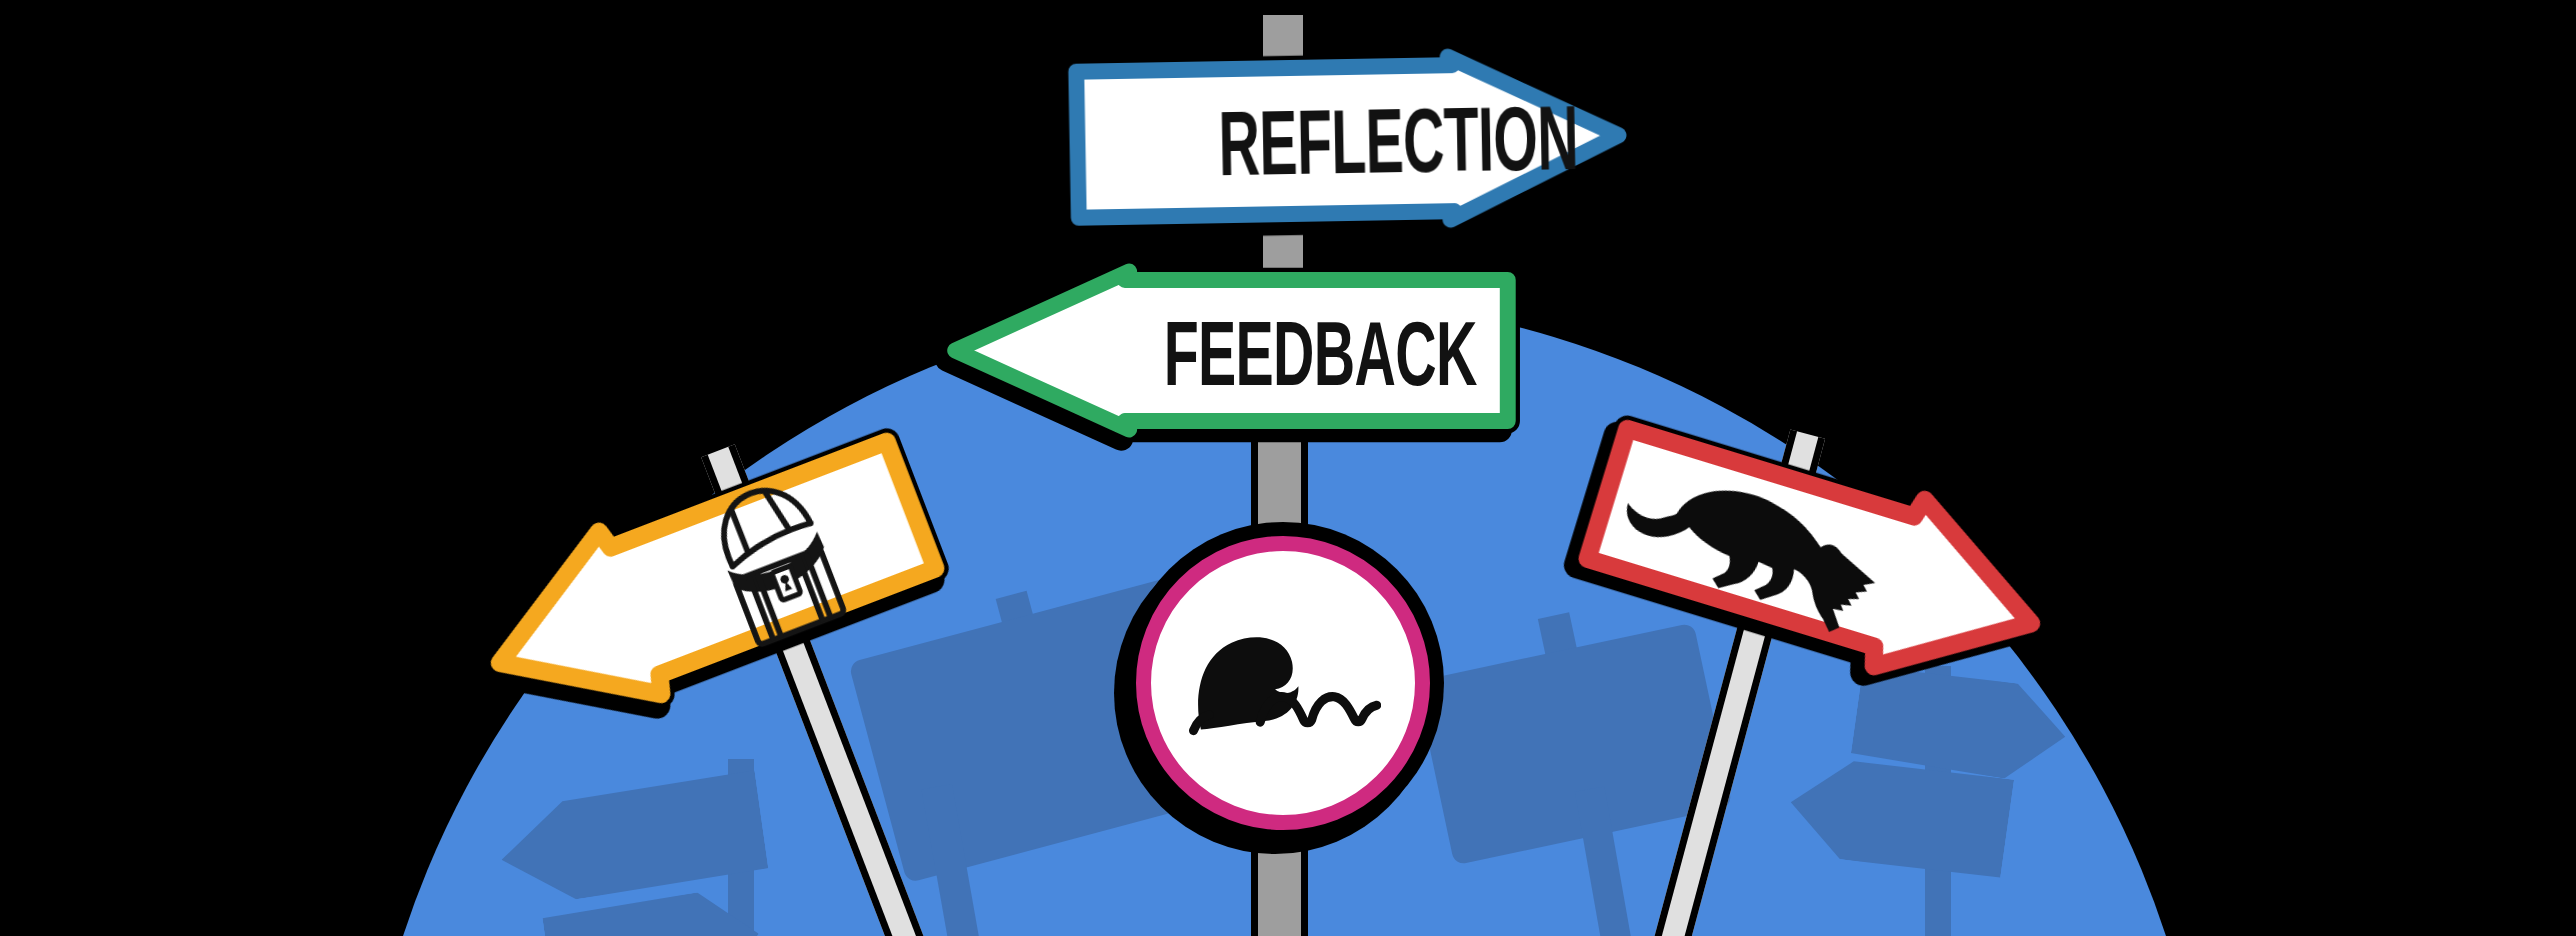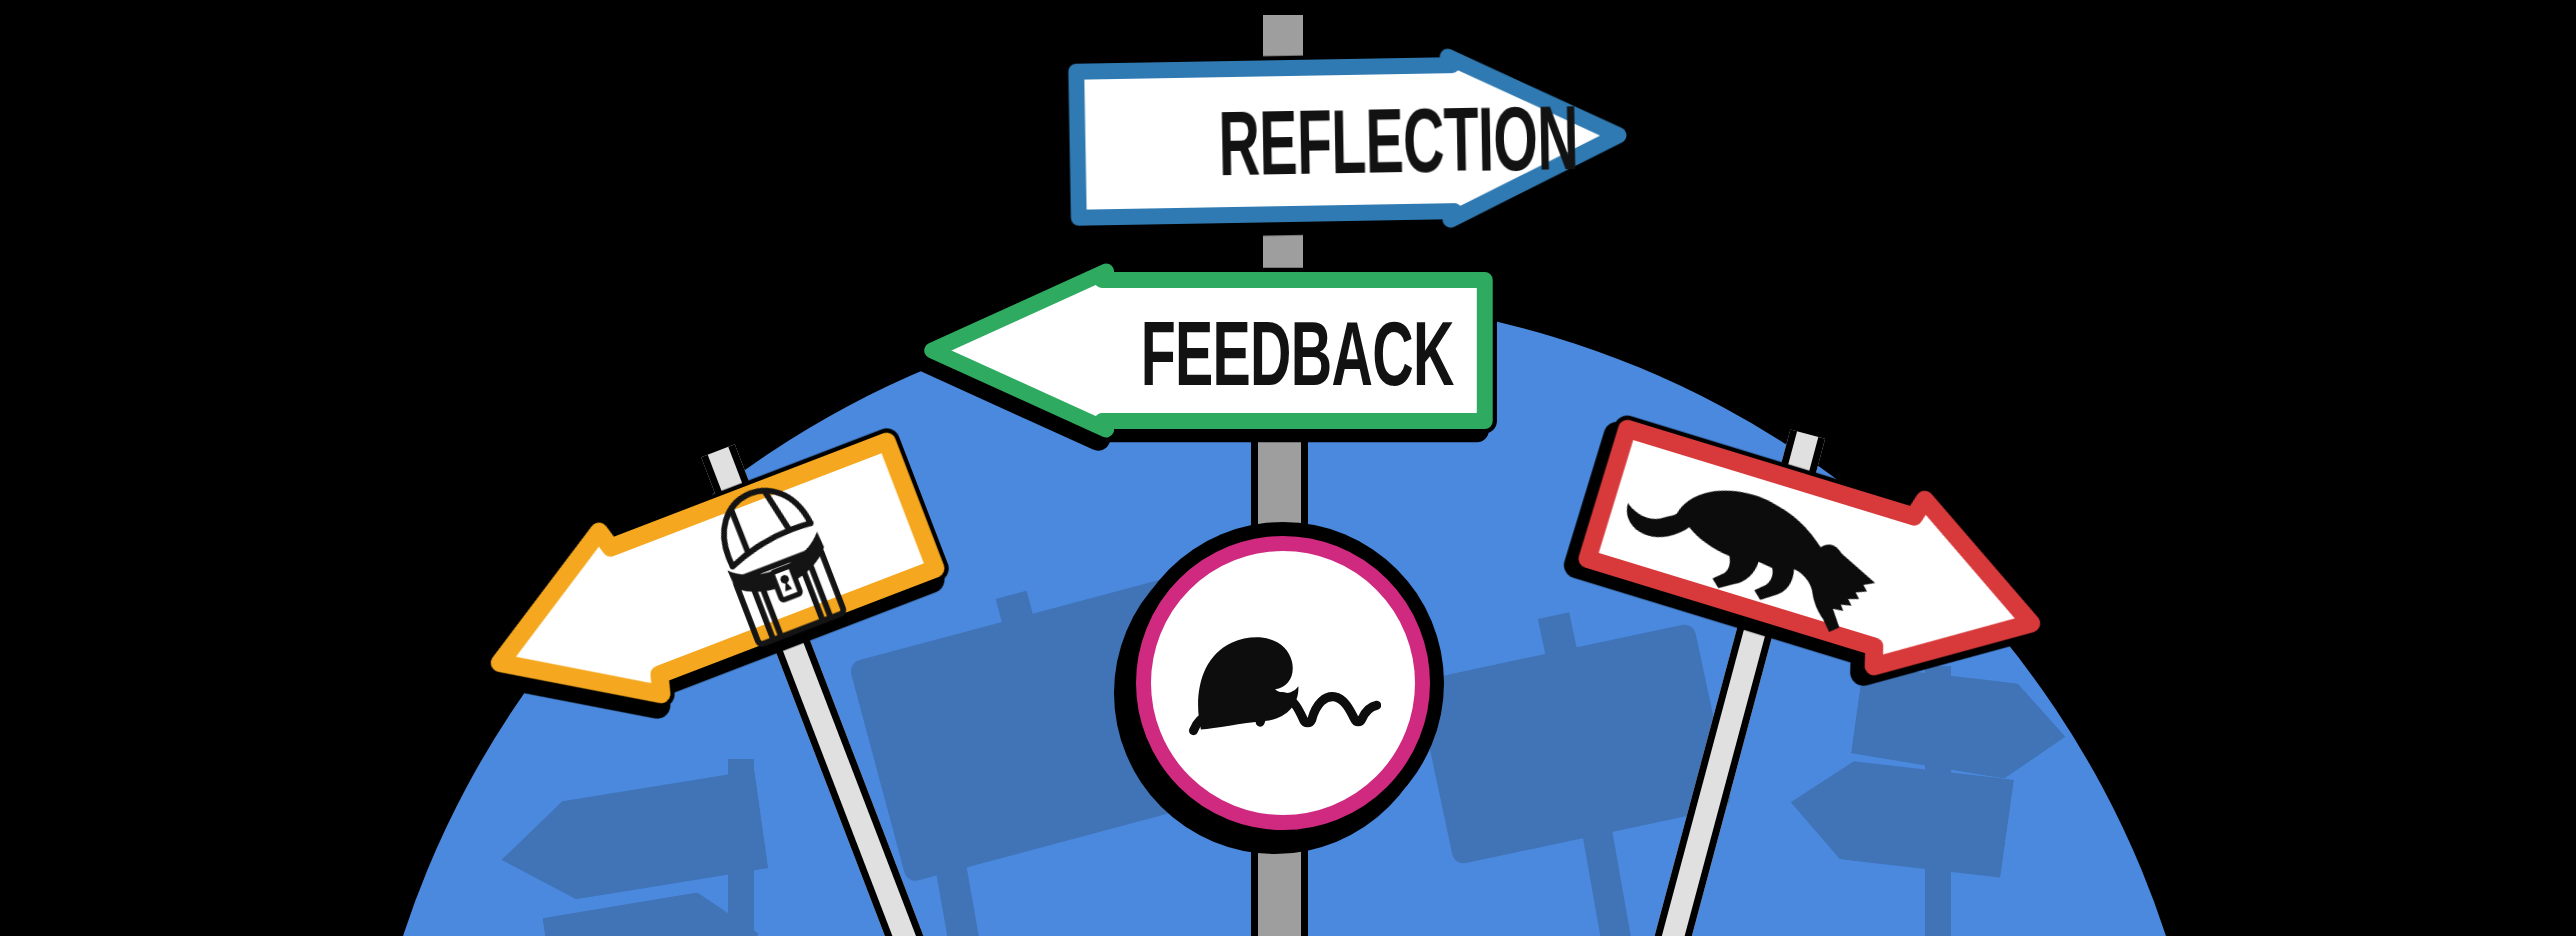--- a/index.html
+++ b/index.html
@@ -18,21 +18,21 @@
                border-left:7.4px solid #000;border-right:7.4px solid #000;box-sizing:border-box;z-index:2;}
   .pole{position:absolute;background:#e0e0e0;border-left:7px solid #000;border-right:7px solid #000;
         box-sizing:border-box;z-index:2;}
   .pole.left{left:796px;top:433px;width:36px;height:536px;transform:rotate(-21deg);}
   .pole.right{left:1721px;top:425px;width:36px;height:531px;transform:rotate(15deg);}
   
   .sign-group{position:absolute;}
   .sign-group svg{position:absolute;left:0;top:0;overflow:visible;}
   .shadowed{filter:drop-shadow(-7.4px 9.6px 0 #000);}
   .sg-reflection{left:1061px;top:50px;width:573px;height:180px;transform:rotate(-1deg);z-index:5;}
-  .sg-feedback{left:917px;top:263px;width:584px;height:175px;z-index:5;}
+  .sg-feedback{left:940px;top:263px;width:584px;height:175px;z-index:5;}
   .sg-treasure{left:472px;top:467px;width:467px;height:234px;transform:rotate(-21deg);z-index:4;}
   .sg-croc{left:1587px;top:442px;width:467px;height:234px;transform:rotate(17deg);z-index:4;}
   .sign-label{position:absolute;font-weight:bold;color:#121212;font-size:91px;line-height:91px;
               text-align:center;white-space:nowrap;transform:scaleX(0.63);letter-spacing:-1.1px;}
   .lbl-reflection{left:79px;top:46px;width:425px;}
   .lbl-feedback{left:145px;top:45px;width:425px;}
   
   .circle-sign{position:absolute;left:1136px;top:536px;width:294px;height:294px;border-radius:50%;
                background:#fff;border:15px solid #cf2a80;box-sizing:border-box;
                box-shadow:0 0 0 14px #000;filter:drop-shadow(-7.4px 10.6px 0 #000);z-index:3;

